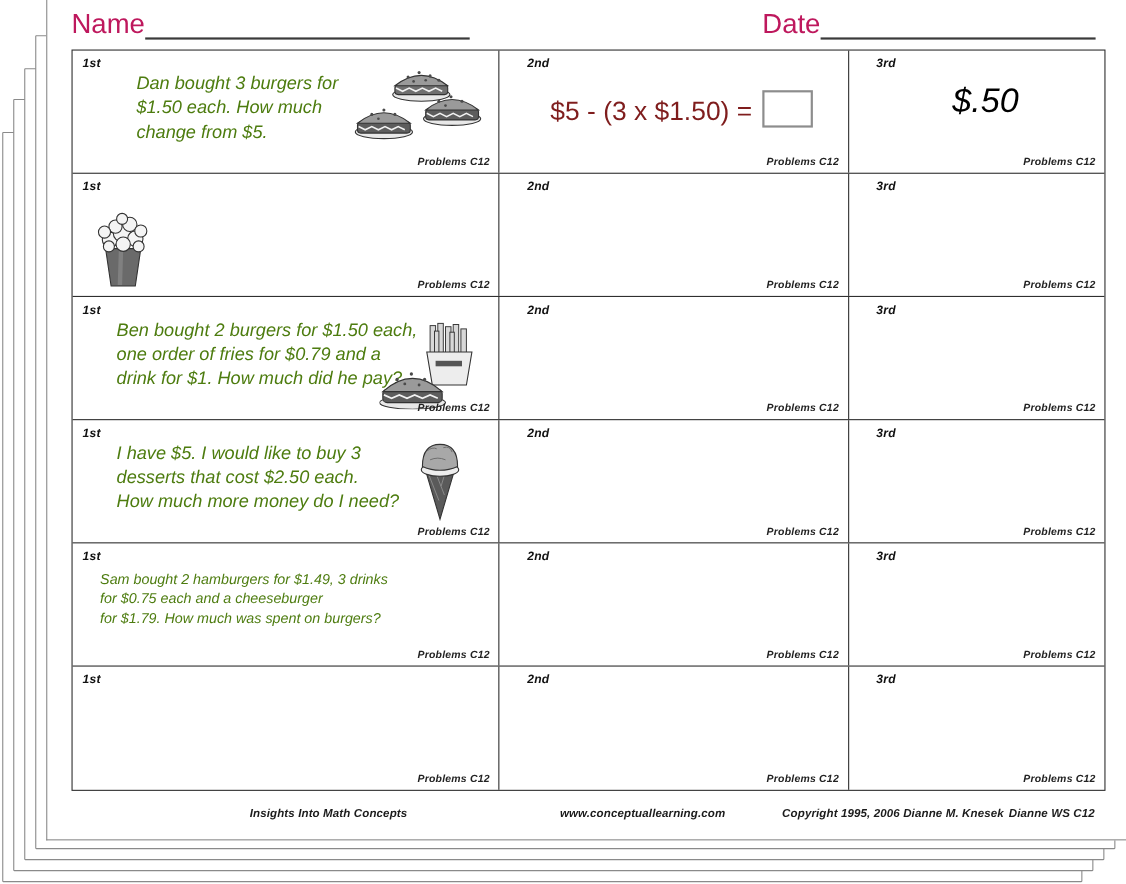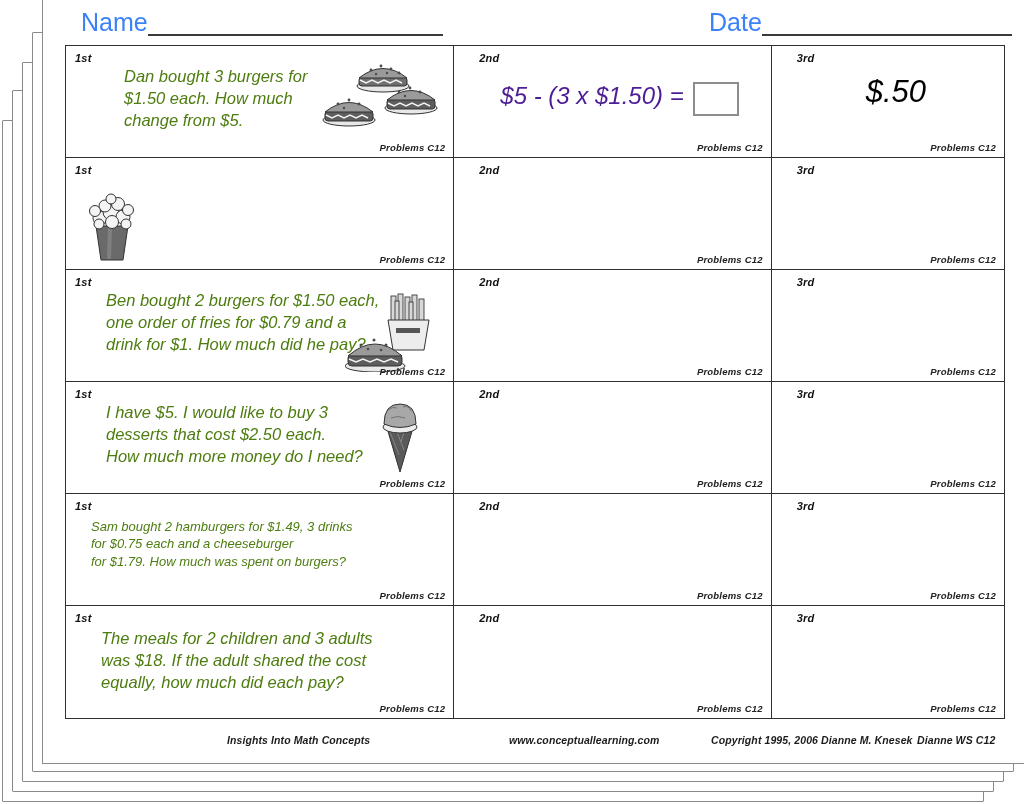--- a/index.html
+++ b/index.html
@@ -42,24 +42,23 @@
     width: 982px; height: 45px;
   }
   .field {
     position: absolute;
     display: flex;
     align-items: flex-end;
     white-space: nowrap;
   }
   .field-label {
     font-size: 25px;
-    color: #3b82f6;
+    color: #be185d;
     line-height: 1;
     padding-bottom: 1px;
-    margin-left: 16px;
   }
   .field-rule {
     border-bottom: 2px solid #3a3a3a;
     height: 20px;
   }
   #name-field { left: 22px; top: 10px; }
   #name-field .field-rule { width: 295px; }
   #date-field { left: 650px; top: 10px; }
   #date-field .field-rule { width: 250px; }
 
@@ -121,25 +120,24 @@
   .qtext.r3 { left: 40px; top: 20px; width: 325px; }
   .qtext.r4 { left: 40px; top: 20px; width: 330px; }
   .qtext.r5 { left: 25px; top: 24px; width: 370px; font-size: 13px; }
   .qtext.r6 { left: 35px; top: 22px; width: 340px; }
 
   
   .equation {
     position: absolute;
     left: 30px; top: 36px;
     display: flex;
-    align-items: flex-start;
+    align-items: flex-end;
     gap: 9px;
-    font-style: italic;
     font-size: 24px;
-    color: #4c1d95;
+    color: #7f1d1d;
     white-space: nowrap;
   }
   .answer-box {
     width: 46px; height: 34px;
     border: 2px solid #8d8d8d;
     background: #ffffff;
   }
   .answer-big {
     position: absolute;
     left: 0; right: 0; top: 28px;
@@ -406,23 +404,20 @@
         <div class="cell col3">
           <span class="ord">3rd</span>
           <div class="answer-big"></div>
           <span class="tag">Problems C12</span>
         </div>
       </div>
 
       <div class="grid-row last">
         <div class="cell col1">
           <span class="ord">1st</span>
-          <div class="qtext r6">The meals for 2 children and 3 adults
-was $18. If the adult shared the cost
-equally, how much did each pay?</div>
           <span class="tag">Problems C12</span>
         </div>
         <div class="cell col2">
           <span class="ord">2nd</span>
           <div class="equation">
             <span></span>
           </div>
           <span class="tag">Problems C12</span>
         </div>
         <div class="cell col3">

